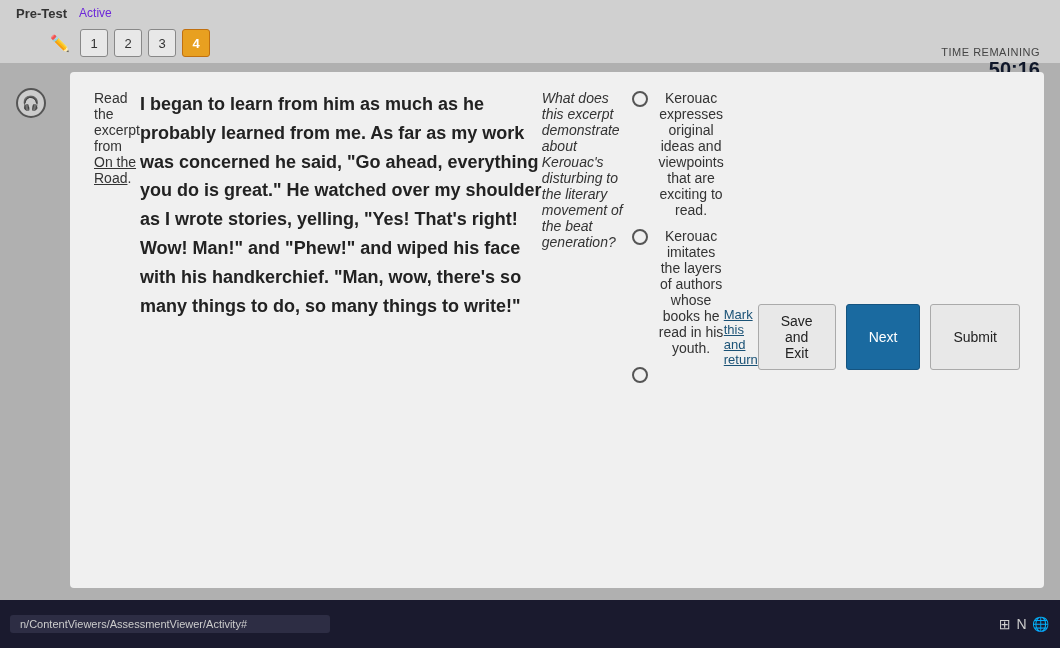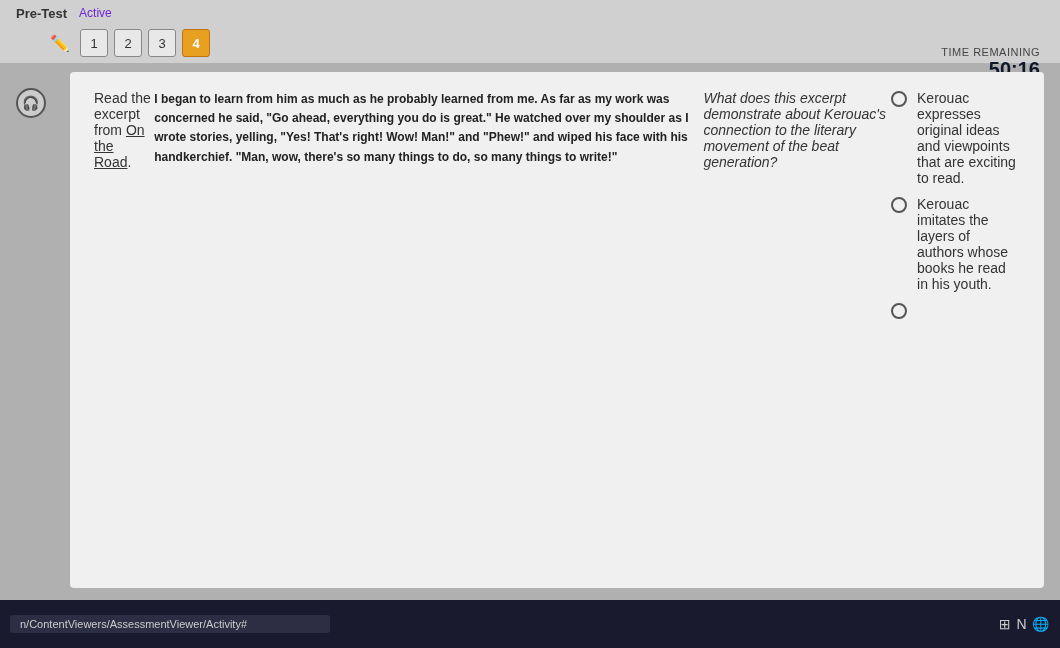--- a/index.html
+++ b/index.html
@@ -108,39 +108,40 @@
     .excerpt-intro {
       font-size: 14px;
       color: #333;
       margin-bottom: 12px;
     }
     .excerpt-intro u {
       text-decoration: underline;
     }
 
     .excerpt-text {
-      font-size: 12px;
+      font-size: 18px;
       color: #222;
       line-height: 1.6;
       font-weight: bold;
       margin-bottom: 16px;
     }
 
     .question-text {
       font-size: 14px;
       color: #333;
       margin-bottom: 16px;
       font-style: italic;
     }
 
     .answer-options {
       display: flex;
       flex-direction: column;
       gap: 10px;
       margin-bottom: auto;
+      text-align: center;
     }
 
     .answer-option {
       display: flex;
       align-items: flex-start;
       gap: 10px;
       font-size: 14px;
       color: #333;
       cursor: pointer;
     }
@@ -256,36 +257,44 @@
 
 <div class="audio-icon">🎧</div>
 
 <div class="content-card">
   <div class="excerpt-intro">
     Read the excerpt from <u>On the Road</u>.
   </div>
 
   <div class="excerpt-text">I began to learn from him as much as he probably learned from me. As far as my work was concerned he said, "Go ahead, everything you do is great." He watched over my shoulder as I wrote stories, yelling, "Yes! That's right! Wow! Man!" and "Phew!" and wiped his face with his handkerchief. "Man, wow, there's so many things to do, so many things to write!"</div>
 
-  <div class="question-text">What does this excerpt demonstrate about Kerouac's connection to the literary movement of the beat generation?</div>
+  <div class="question-text">What does this excerpt demonstrate about Kerouac's disturbing to the literary movement of the beat generation?</div>
 
   <div class="answer-options">
     <div class="answer-option">
       <div class="radio-circle"></div>
       <span>Kerouac expresses original ideas and viewpoints that are exciting to read.</span>
     </div>
     <div class="answer-option">
       <div class="radio-circle"></div>
       <span>Kerouac imitates the layers of authors whose books he read in his youth.</span>
     </div>
     <div class="answer-option">
       <div class="radio-circle"></div>
     </div>
   </div>
 
+  <div class="bottom-bar">
+    <span class="mark-link">Mark this and return</span>
+    <div class="action-buttons">
+      <button class="btn">Save and Exit</button>
+      <button class="btn btn-next">Next</button>
+      <button class="btn btn-submit">Submit</button>
+    </div>
+  </div>
 </div>
 
 <div class="taskbar">
   <span class="taskbar-url">n/ContentViewers/AssessmentViewer/Activity#</span>
   <div class="taskbar-icons">
     <span class="taskbar-icon">⊞</span>
     <span class="taskbar-icon">N</span>
     <span class="taskbar-icon">🌐</span>
   </div>
 </div>

